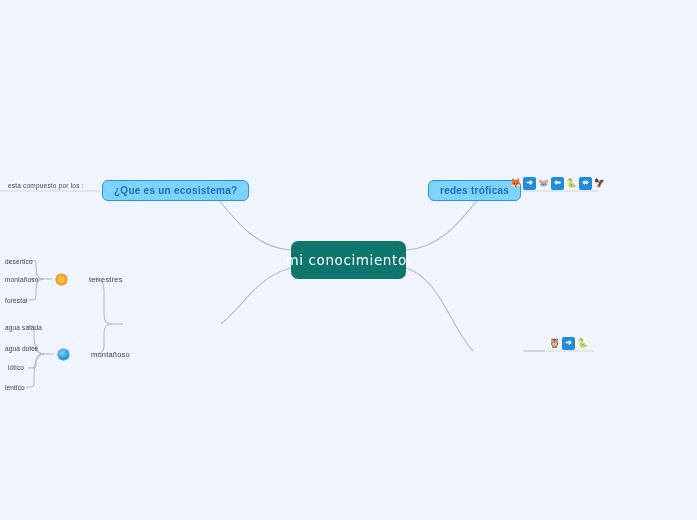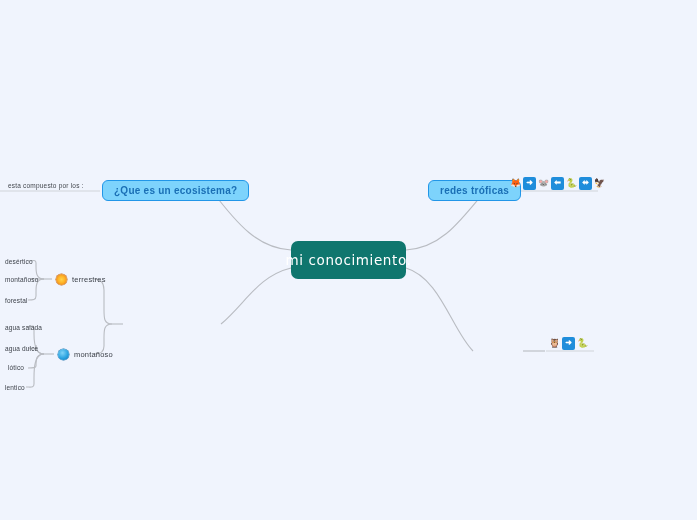--- a/index.html
+++ b/index.html
@@ -60,21 +60,21 @@
     height: 21px;
     padding: 0 11px;
     letter-spacing: 0.25px;
   }
 
   
   .node-l2 {
     font-size: 7.5px;
     color: #3a3f47;
     height: 16px;
-    gap: 5px;
+    gap: 22px;
     justify-content: flex-start;
     padding: 0 4px;
   }
   .node-l2 .lbl { letter-spacing: .2px; }
 
   
   .node-l3 {
     font-size: 6.5px;
     color: #3a3f47;
     height: 13px;

